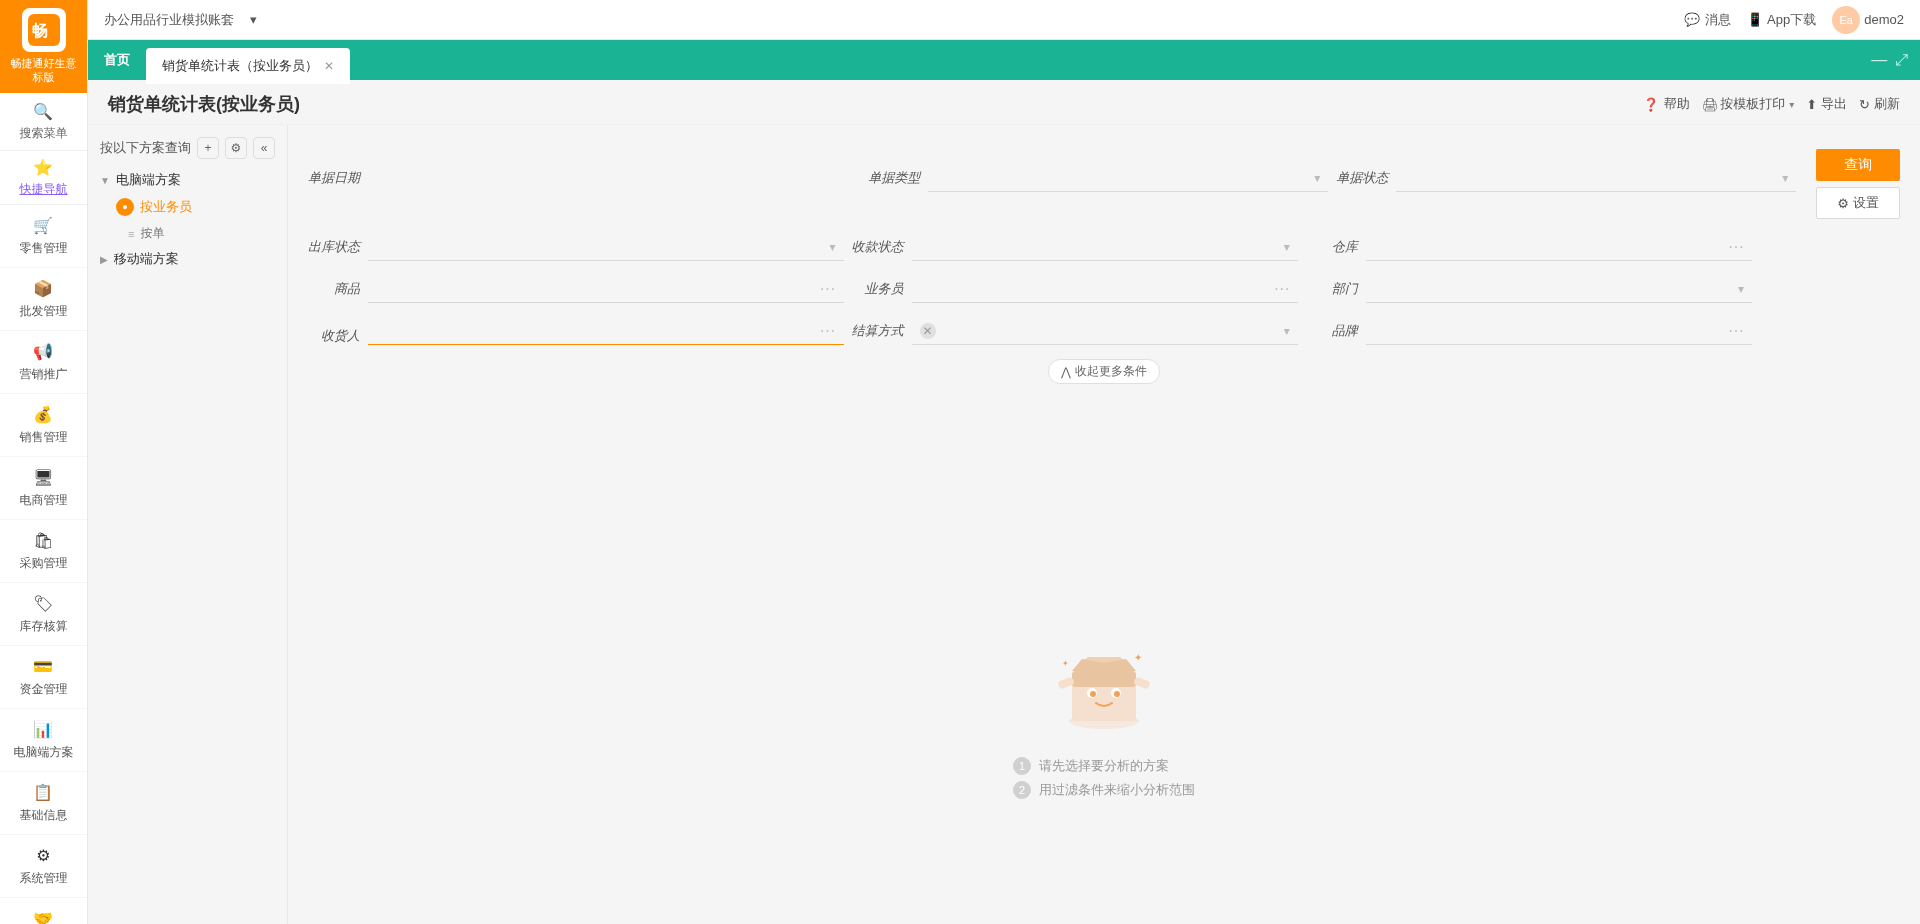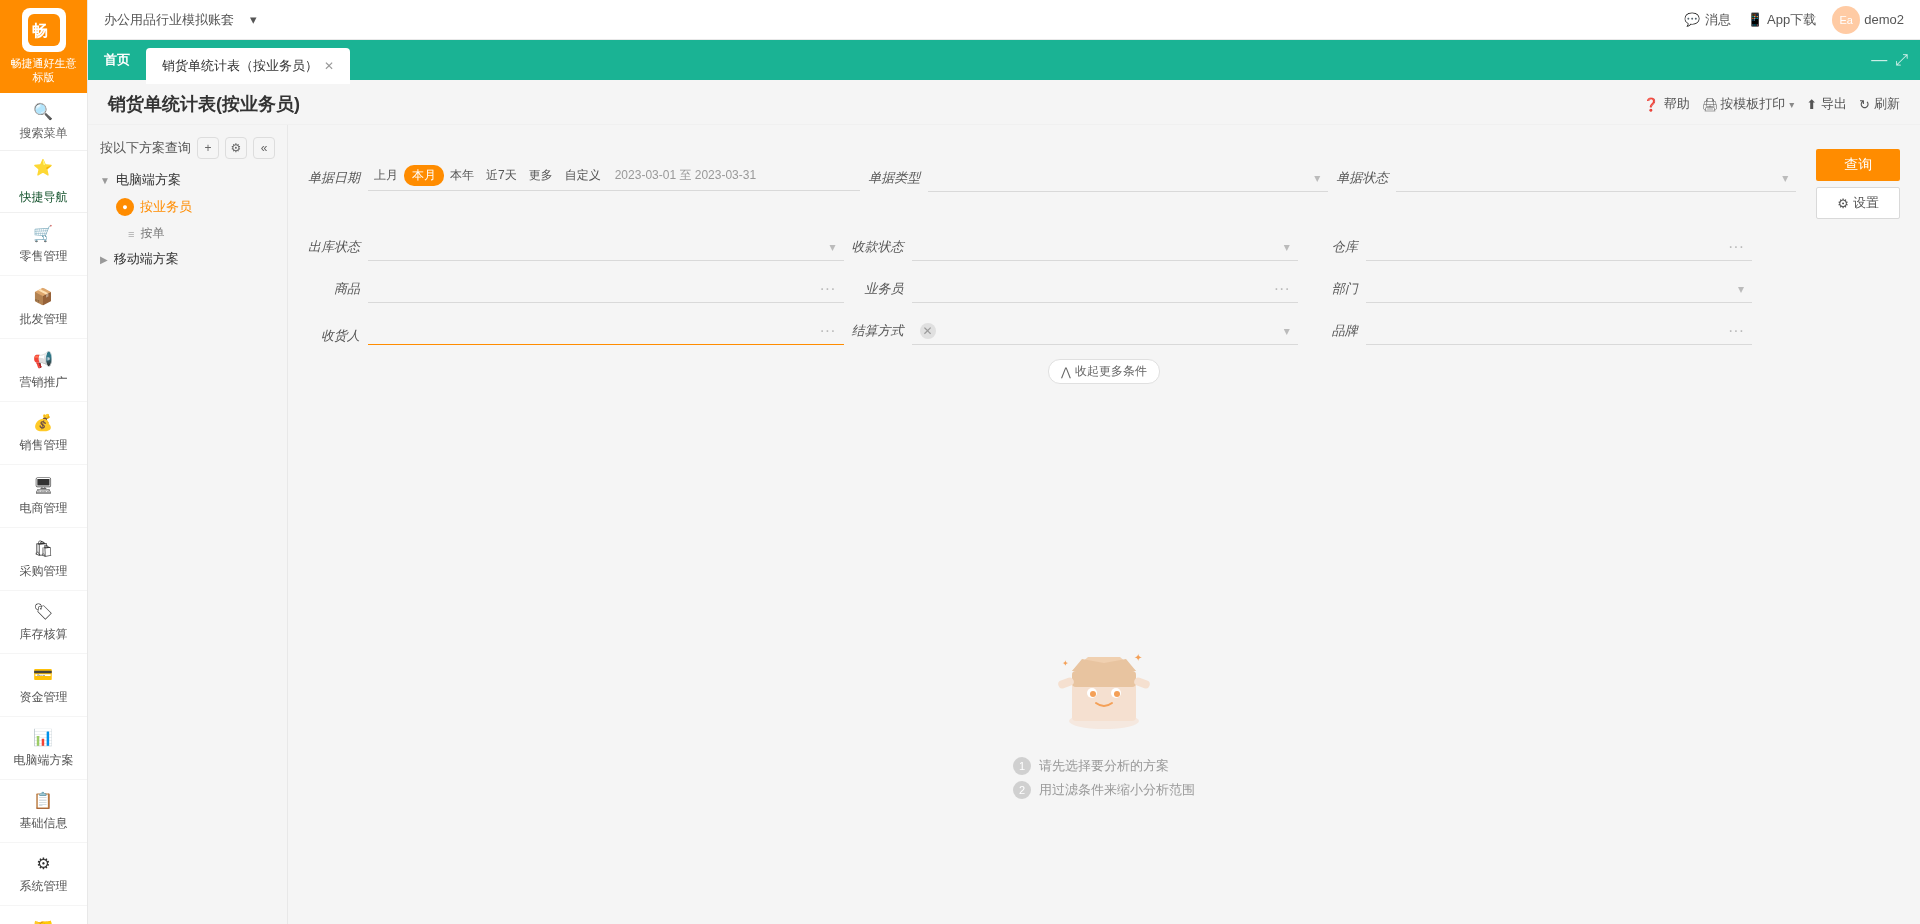--- a/index.html
+++ b/index.html
@@ -7,21 +7,21 @@
 
     
     .sidebar { width: 88px; background: #fff; display: flex; flex-direction: column; align-items: center; border-right: 1px solid #e8e8e8; height: 100%; overflow-y: auto; }
     .sidebar-logo { width: 100%; background: #ff8c00; padding: 8px 4px; display: flex; flex-direction: column; align-items: center; cursor: pointer; }
     .sidebar-logo-icon { width: 44px; height: 44px; background: #fff; border-radius: 8px; display: flex; align-items: center; justify-content: center; }
     .sidebar-logo-icon svg { width: 32px; height: 32px; }
     .sidebar-logo-text { color: #fff; font-size: 11px; margin-top: 4px; text-align: center; line-height: 1.3; }
     .sidebar-search { width: 100%; padding: 8px 0; display: flex; flex-direction: column; align-items: center; border-bottom: 1px solid #f0f0f0; cursor: pointer; }
     .sidebar-search-text { font-size: 12px; color: #666; margin-top: 2px; }
     .sidebar-nav { width: 100%; padding: 6px 0; display: flex; flex-direction: column; align-items: center; border-bottom: 1px solid #f0f0f0; cursor: pointer; }
-    .sidebar-nav-text { font-size: 12px; color: #14532d; margin-top: 10px; }
+    .sidebar-nav-text { font-size: 12px; color: #8b5cf6; margin-top: 2px; text-decoration: underline; }
     .sidebar-item { width: 100%; padding: 10px 4px; display: flex; flex-direction: column; align-items: center; cursor: pointer; border-bottom: 1px solid #f5f5f5; }
     .sidebar-item-label { font-size: 12px; color: #555; margin-top: 3px; text-align: center; }
     .sidebar-item-icon { width: 22px; height: 22px; display: flex; align-items: center; justify-content: center; font-size: 16px; }
 
     
     .main { flex: 1; display: flex; flex-direction: column; overflow: hidden; }
 
     
     .topbar { height: 40px; background: #fff; display: flex; align-items: center; justify-content: space-between; border-bottom: 1px solid #e8e8e8; padding: 0 16px; }
     .topbar-left { display: flex; align-items: center; gap: 8px; font-size: 13px; color: #555; }
@@ -285,29 +285,20 @@
         </div>
       </div>
 
       <div style="flex:1; display:flex; flex-direction:column; overflow:hidden;">
 
         <div class="filter-content">
 
           <div class="filter-row">
             <div class="filter-field" style="flex:1.2;">
               <span class="filter-label">单据日期</span>
-              <div class="date-filter">
-                <span class="date-btn">上月</span>
-                <span class="date-btn active">本月</span>
-                <span class="date-btn">本年</span>
-                <span class="date-btn">近7天</span>
-                <span class="date-btn">更多</span>
-                <span class="date-btn">自定义</span>
-                <span class="date-range">2023-03-01 至 2023-03-31</span>
-              </div>
             </div>
             <div class="filter-field" style="flex:1;">
               <span class="filter-label">单据类型</span>
               <div class="filter-control">
                 <span></span>
                 <span class="filter-control-arrow">▾</span>
               </div>
             </div>
             <div class="filter-field" style="flex:1;">
               <span class="filter-label">单据状态</span>

